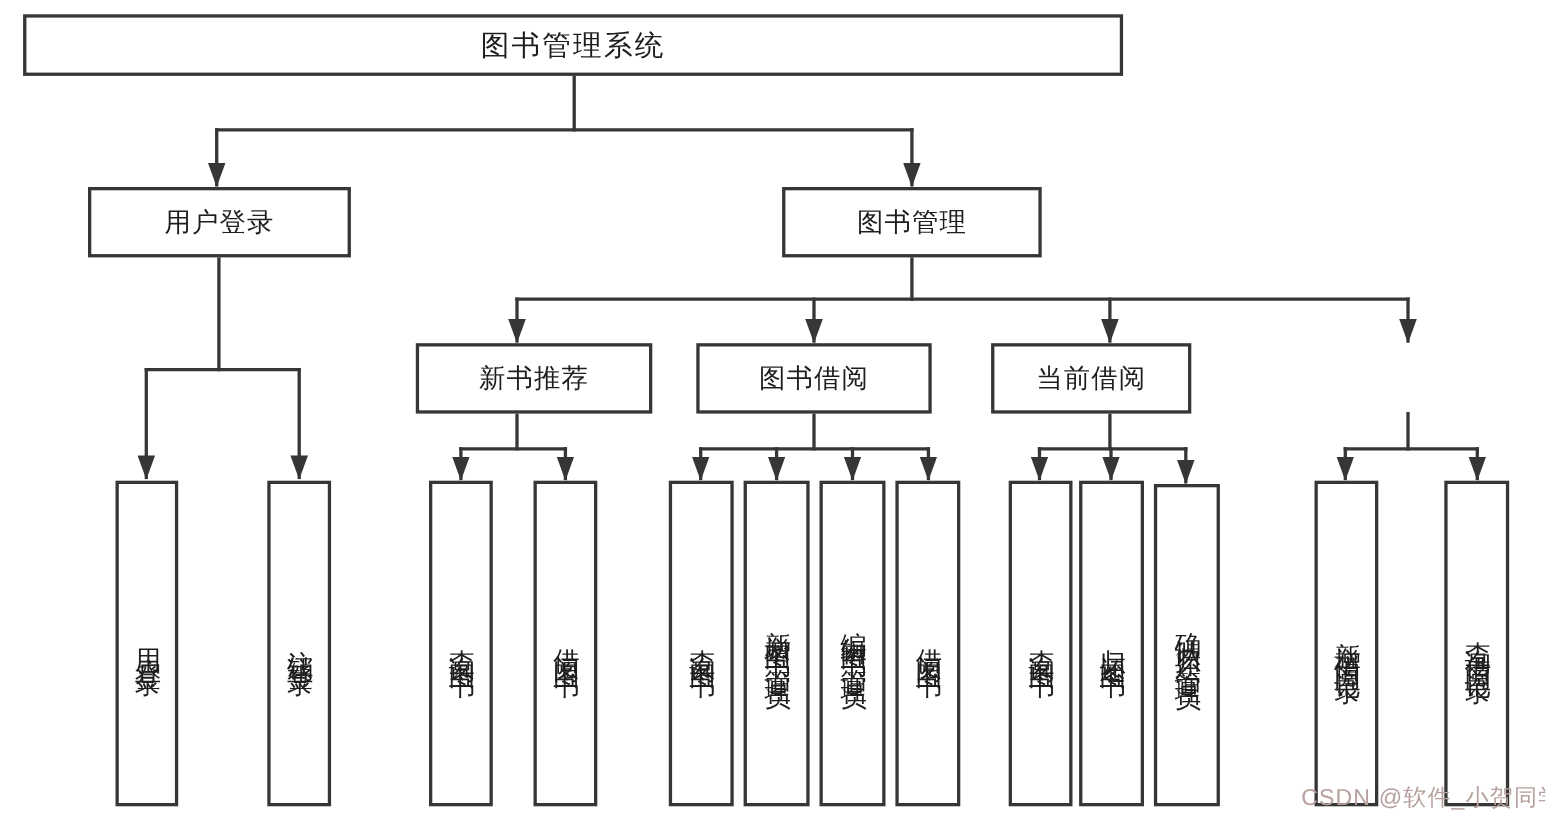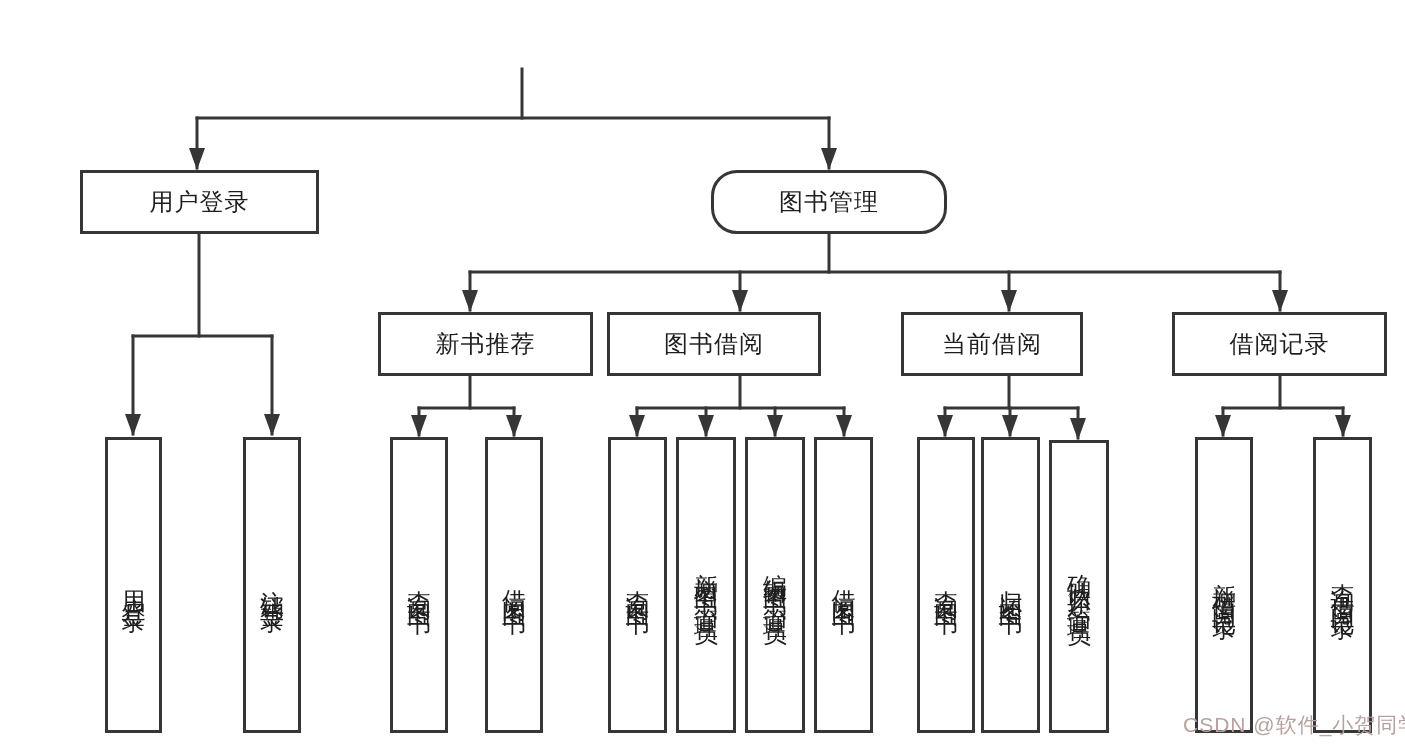--- a/index.html
+++ b/index.html
@@ -94,28 +94,28 @@
     <path d="M945 408 V435" marker-end="url(#arrow)"></path>
     <path d="M1010 408 V435" marker-end="url(#arrow)"></path>
     <path d="M1078 408 V438" marker-end="url(#arrow)"></path>
 
     <path d="M1280 376 V408"></path>
     <path d="M1223 408 H1343"></path>
     <path d="M1223 408 V435" marker-end="url(#arrow)"></path>
     <path d="M1343 408 V435" marker-end="url(#arrow)"></path>
   </svg>
 
+  <div class="node root" style="left:21px;top:13px;width:1000px;height:56px;">图书管理系统</div>
 
   <div class="node h" style="left:80px;top:170px;width:239px;height:64px;">用户登录</div>
-  <div class="node h" style="left:711px;top:170px;width:236px;height:64px;border-radius:26px;">图书管理</div>
+  <div class="node h" style="left:711px;top:170px;width:236px;height:64px;">图书管理</div>
 
   <div class="node h" style="left:362px;top:312px;width:215px;height:64px;margin-left:16px;">新书推荐</div>
-  <div class="node h" style="left:607px;top:312px;width:214px;height:64px;">图书借阅</div>
+  <div class="node h" style="left:633px;top:312px;width:214px;height:64px;">图书借阅</div>
   <div class="node h" style="left:901px;top:312px;width:182px;height:64px;">当前借阅</div>
-  <div class="node h" style="left:1172px;top:312px;width:215px;height:64px;">借阅记录</div>
 
   <div class="node v" style="left:105px;top:437px;width:57px;height:296px;">用户登录</div>
   <div class="node v" style="left:243px;top:437px;width:58px;height:296px;">注销登录</div>
 
   <div class="node v" style="left:390px;top:437px;width:58px;height:296px;">查询图书</div>
   <div class="node v" style="left:485px;top:437px;width:58px;height:296px;">借阅图书</div>
 
   <div class="node v" style="left:608px;top:437px;width:59px;height:296px;">查询图书</div>
   <div class="node v" style="left:676px;top:437px;width:60px;height:296px;">新增图书（管理员）</div>
   <div class="node v" style="left:745px;top:437px;width:60px;height:296px;">编辑图书（管理员）</div>

